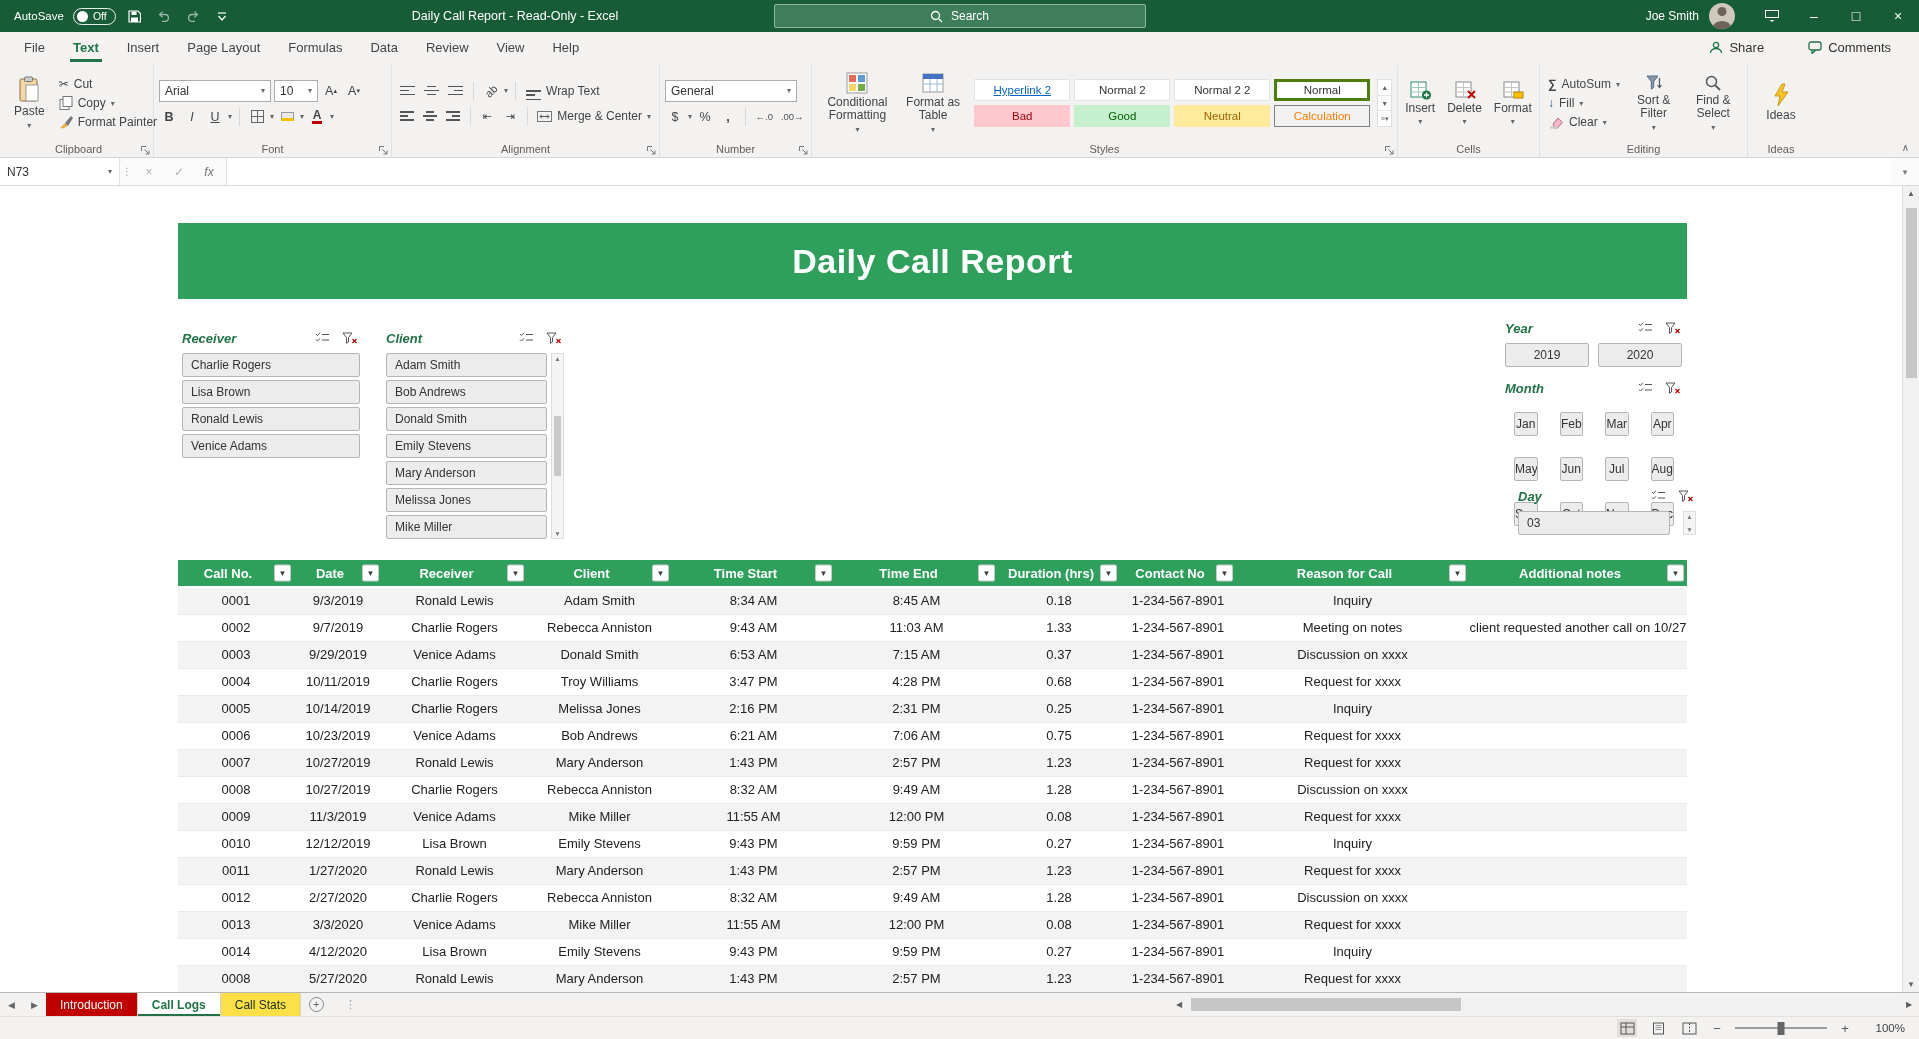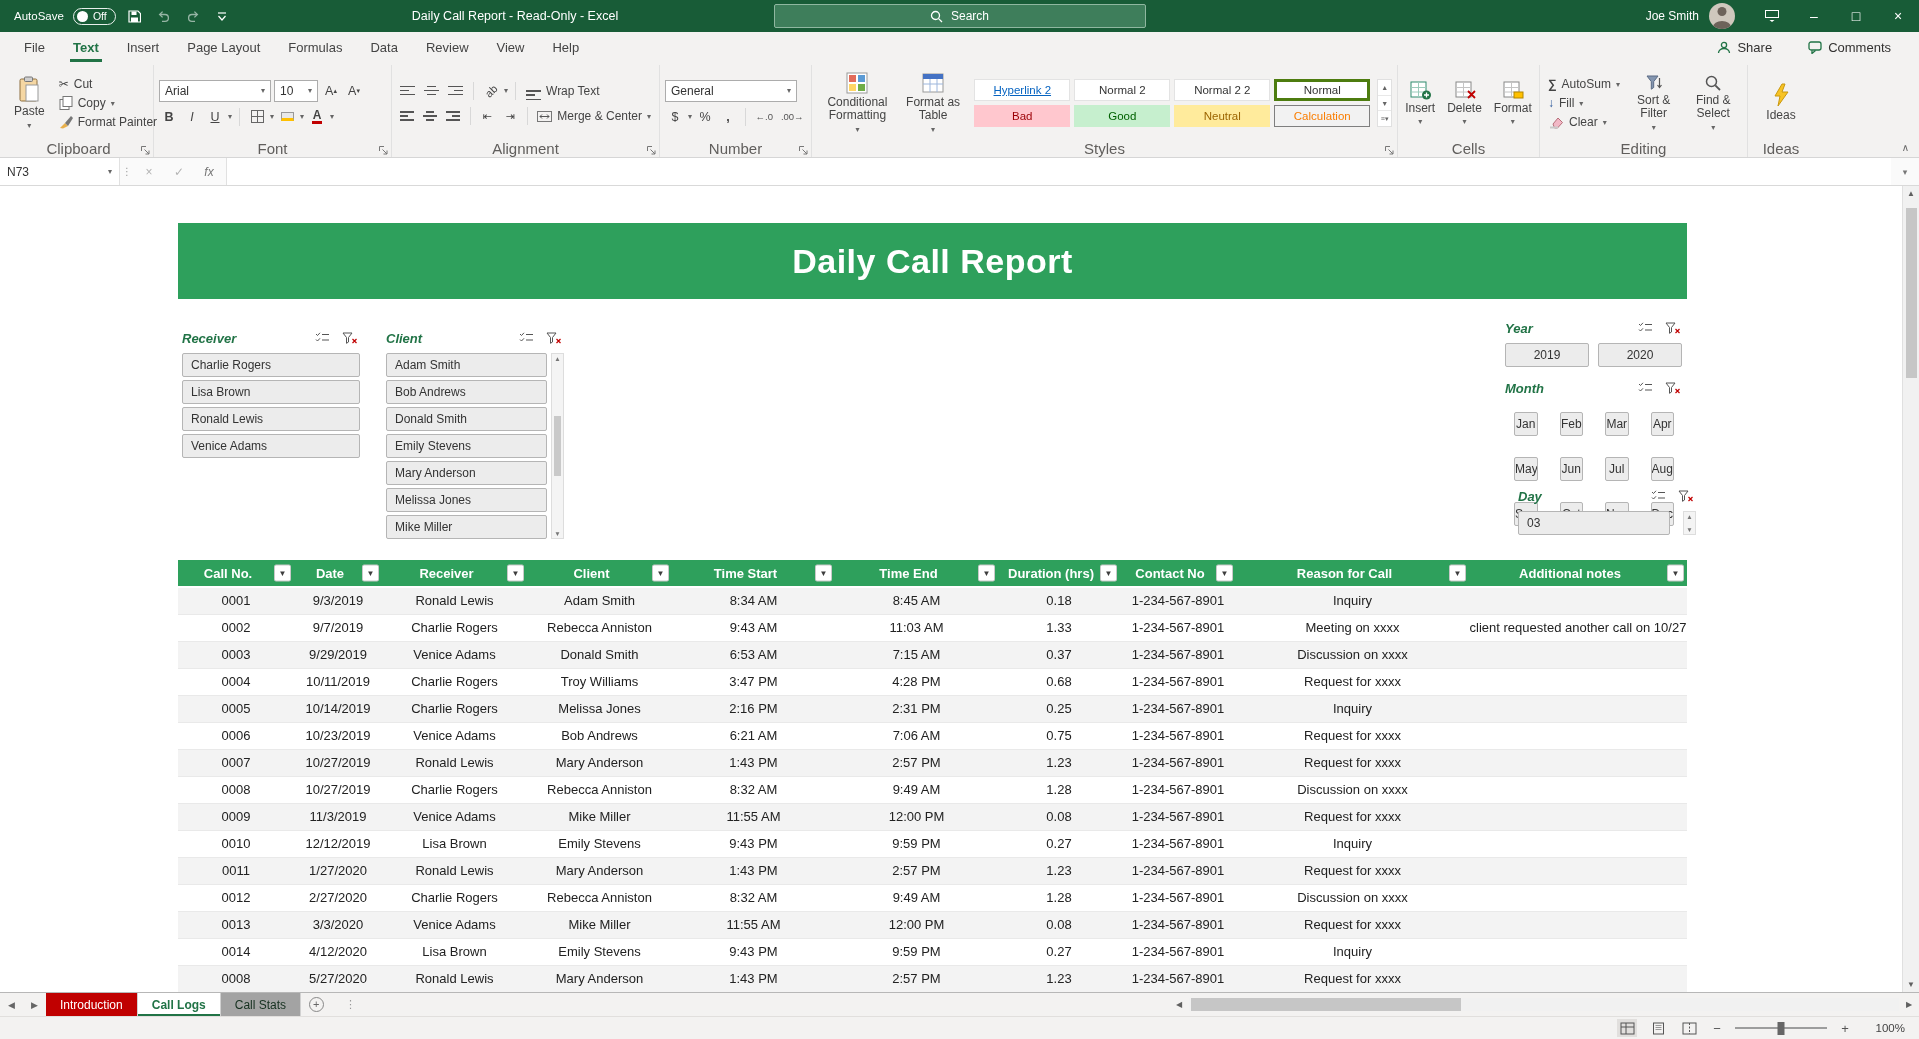--- a/index.html
+++ b/index.html
@@ -23,30 +23,30 @@
 .avatar{width:26px;height:26px;border-radius:50%;background:#CFC8BD;margin-right:16px;position:relative;overflow:hidden}
 .avatar::before{content:"";position:absolute;top:4px;left:50%;transform:translateX(-50%);width:9px;height:9px;border-radius:50%;background:#6d635a}
 .avatar::after{content:"";position:absolute;bottom:-4px;left:50%;transform:translateX(-50%);width:18px;height:12px;border-radius:50% 50% 0 0;background:#6d635a}
 .win-btn{width:42px;height:100%;display:flex;align-items:center;justify-content:center;font-size:14px}
 
 
 .ribbon-tabs{height:30px;background:#F3F2F1;display:flex;align-items:stretch;padding-left:10px;font-size:13px;color:#444}
 .rtab{display:flex;align-items:center;padding:0 14px;position:relative;white-space:nowrap}
 .rtab.active{color:#217346;font-weight:bold}
 .rtab.active::after{content:"";position:absolute;left:11px;right:11px;bottom:0;height:3px;background:#217346}
-.rt-right{margin-left:auto;display:flex;align-items:center;gap:16px;padding-right:18px}
+.rt-right{margin-left:auto;display:flex;align-items:center;gap:24px;padding-right:18px}
 .rt-btn{display:flex;align-items:center;gap:6px;padding:3px 10px;color:#323130}
 
 
 .ribbon{height:96px;background:#F3F2F1;display:flex;align-items:stretch;padding:3px 0 0 4px;border-bottom:1px solid #D6D6D6;position:relative}
 .rgroup{display:flex;flex-direction:column;border-right:1px solid #E1E1E1;padding:1px 5px 0}
 .rg-content{flex:1;display:flex;align-items:center;gap:2px}
 .rg-content.col{flex-direction:column;align-items:stretch;justify-content:center;gap:5px}
 .rrow{display:flex;align-items:center;gap:3px}
-.rg-label{height:17px;font-size:15px;color:#605E5C;display:flex;align-items:center;justify-content:center;position:relative}
+.rg-label{height:17px;font-size:11px;color:#605E5C;display:flex;align-items:center;justify-content:center;position:relative}
 .launcher{position:absolute;right:-2px;bottom:2px}
 .bigbtn{display:flex;flex-direction:column;align-items:center;justify-content:center;gap:2px;padding:2px 5px;font-size:12px;color:#444;text-align:center;line-height:1.15;border-radius:2px}
 .sm-col{display:flex;flex-direction:column;justify-content:center;gap:3px;margin-left:4px}
 .smbtn{display:flex;align-items:center;gap:5px;font-size:12px;color:#444;padding:1px 3px;white-space:nowrap}
 .combo{background:#fff;border:1px solid #ACACAC;height:22px;display:flex;align-items:center;justify-content:space-between;padding:0 5px;font-size:12px;color:#333;border-radius:0;gap:4px}
 .tbtn{min-width:20px;height:20px;display:inline-flex;align-items:center;justify-content:center;font-size:12.5px;color:#444;padding:0 3px}
 .tbtn.bld{font-weight:bold}.tbtn.itl{font-style:italic}.tbtn.und{text-decoration:underline}
 .cr{font-size:8px;color:#666;font-weight:normal;font-style:normal}
 .vdiv{width:1px;height:18px;background:#D8D8D8;margin:0 4px}
 .bars{display:inline-flex;flex-direction:column;gap:2.5px;width:15px}
@@ -112,21 +112,21 @@
 .vscroll{position:absolute;right:0;top:0;width:17px;height:806px;background:#F1F1F1;border-left:1px solid #E0E0E0;display:flex;flex-direction:column;align-items:center;justify-content:space-between;font-size:8px;color:#606060;padding:3px 0}
 .vthumb{position:absolute;top:22px;left:3px;width:11px;height:170px;background:#C6C6C6}
 
 
 .tabbar{height:24px;background:#F3F2F1;border-top:1px solid #B7B7B7;display:flex;align-items:stretch;font-size:12px;color:#444;position:relative}
 .tab-nav{width:23px;display:flex;align-items:center;justify-content:center;font-size:9px;color:#666}
 .sheet-tab{display:flex;align-items:center;padding:0 14px;border-right:1px solid #D1D1D1;position:relative;white-space:nowrap}
 .tab-red{background:#C00000;color:#fff}
 .tab-active{background:#fff;color:#217346;font-weight:bold}
 .tab-active::after{content:"";position:absolute;left:0;right:0;bottom:0;height:2px;background:#217346}
-.tab-green{background:#a3a3a3;color:#15301F}
+.tab-green{background:#fde047;color:#15301F}
 .add-sheet{width:30px;display:flex;align-items:center;justify-content:center}
 .add-circle{width:15px;height:15px;border:1px solid #888;border-radius:50%;display:flex;align-items:center;justify-content:center;font-size:11px;color:#666;line-height:1}
 .tab-split{margin-left:14px;display:flex;align-items:center;color:#999;font-size:11px}
 .h-scroll{position:absolute;left:1172px;right:3px;top:3px;bottom:3px;display:flex;align-items:center;gap:3px;color:#606060}
 .h-arrow{font-size:8px;width:14px;text-align:center}
 .h-track{flex:1;height:13px;background:#F1F1F1;position:relative}
 .h-thumb{position:absolute;left:2px;top:0;width:270px;height:13px;background:#C6C6C6}
 
 
 .statusbar{height:23px;background:#F3F2F1;border-top:1px solid #E1DFDD;display:flex;align-items:center;font-size:11.5px;color:#444}
@@ -869,21 +869,21 @@
 
   <tr>
     <td>0002</td>
     <td>9/7/2019</td>
     <td>Charlie Rogers</td>
     <td>Rebecca Anniston</td>
     <td>9:43 AM</td>
     <td>11:03 AM</td>
     <td>1.33</td>
     <td>1-234-567-8901</td>
-    <td>Meeting on xxxx</td>
+    <td>Meeting on notes</td>
     <td>client requested another call on 10/27</td>
   </tr>
 
   <tr>
     <td>0003</td>
     <td>9/29/2019</td>
     <td>Venice Adams</td>
     <td>Donald Smith</td>
     <td>6:53 AM</td>
     <td>7:15 AM</td>

